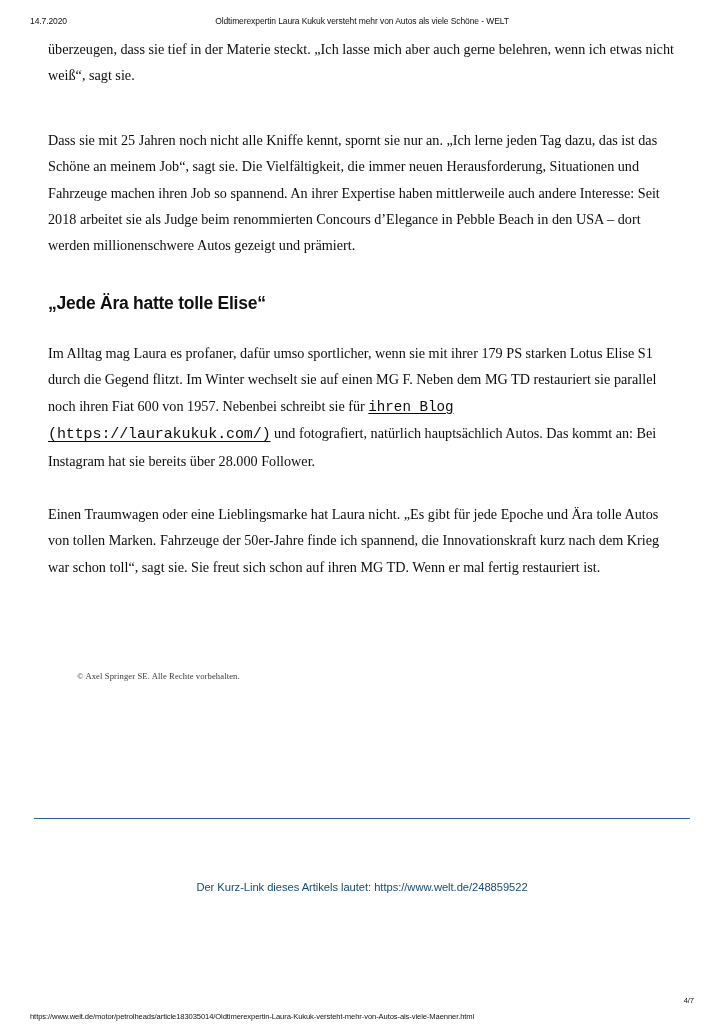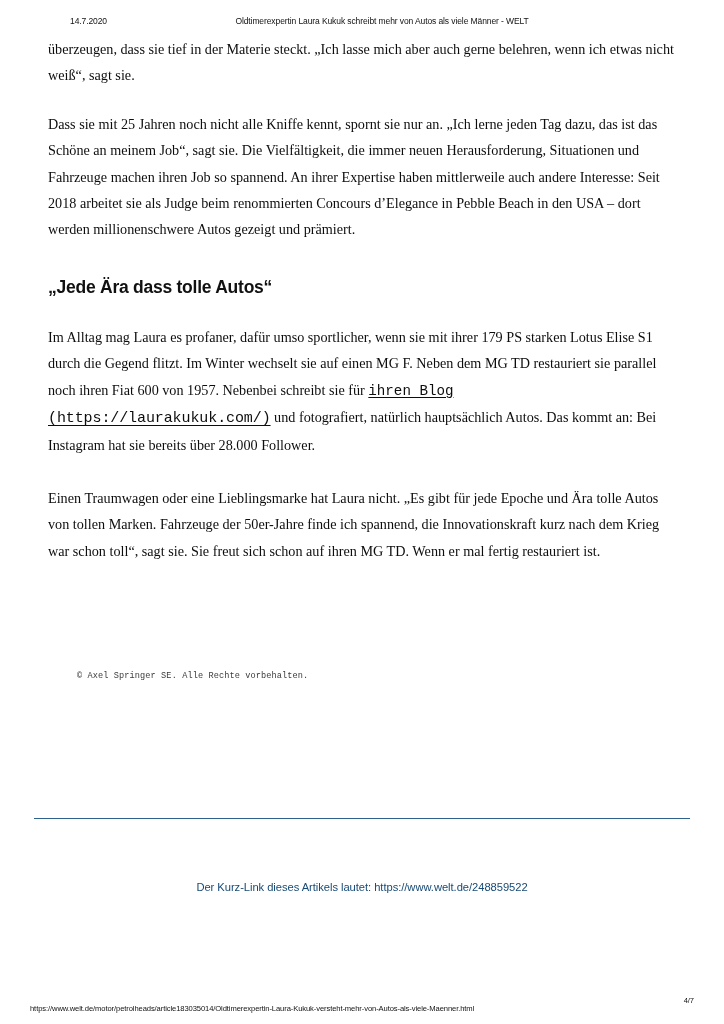--- a/index.html
+++ b/index.html
@@ -20,21 +20,20 @@
   .print-header {
     position: absolute;
     top: 16px;
     left: 30px;
     right: 30px;
     height: 14px;
     font-family: "Liberation Sans", sans-serif;
     font-size: 8.5px;
     color: #111111;
     letter-spacing: -0.1px;
-    margin-left: 40px;
   }
   .print-header .date {
     position: absolute;
     left: 0;
     top: 0;
     white-space: nowrap;
   }
   .print-header .doc-title {
     position: absolute;
     left: 0;
@@ -54,21 +53,21 @@
   .para {
     font-family: "Liberation Serif", serif;
     font-size: 14.2px;
     line-height: 26.4px;
     color: #0d0d0d;
     margin: 0 0 26px 0;
     text-align: left;
     hyphens: none;
   }
   .para.tight {
-    margin-bottom: 22px;
+    margin-bottom: 38px;
   }
 
   .subhead {
     font-family: "Liberation Sans", sans-serif;
     font-weight: bold;
     font-size: 17.5px;
     letter-spacing: -0.25px;
     color: #111111;
     margin: 34px 0 26px 0;
   }
@@ -87,21 +86,21 @@
     text-decoration: underline;
     text-underline-offset: 3px;
     color: #0d0d0d;
   }
 
   
   .copyright {
     position: absolute;
     top: 671px;
     left: 77px;
-    font-family: Liberation Mono, monospace;
+    font-family: Liberation Serif, serif;
     font-size: 8.6px;
     color: #3a3a3a;
     letter-spacing: 0.1px;
     text-align: right;
   }
 
   
   .promo {
     position: absolute;
     top: 818px;
@@ -142,45 +141,45 @@
     right: 30px;
     height: 12px;
     font-family: "Liberation Sans", sans-serif;
     font-size: 7.6px;
     color: #111111;
     letter-spacing: -0.1px;
   }
   .print-footer .src-url {
     position: absolute;
     left: 0;
-    top: 8px;
+    top: 16px;
     white-space: nowrap;
   }
   .print-footer .page-num {
     position: absolute;
     right: 0;
     top: 0;
     white-space: nowrap;
   }
 </style>
 </head>
 <body>
 
 <div class="print-header">
   <span class="date">14.7.2020</span>
-  <span class="doc-title">Oldtimerexpertin Laura Kukuk schreibt mehr von Autos als viele Männer - WELT</span>
+  <span class="doc-title">Oldtimerexpertin Laura Kukuk versteht mehr von Autos als viele Schöne - WELT</span>
 </div>
 
 <div class="article">
 
   <p class="para tight">überzeugen, dass sie tief in der Materie steckt. „Ich lasse mich aber auch gerne belehren, wenn ich etwas nicht weiß“, sagt sie.</p>
 
   <p class="para">Dass sie mit 25 Jahren noch nicht alle Kniffe kennt, spornt sie nur an. „Ich lerne jeden Tag dazu, das ist das Schöne an meinem Job“, sagt sie. Die Vielfältigkeit, die immer neuen Herausforderung, Situationen und Fahrzeuge machen ihren Job so spannend. An ihrer Expertise haben mittlerweile auch andere Interesse: Seit 2018 arbeitet sie als Judge beim renommierten Concours d’Elegance in Pebble Beach in den USA – dort werden millionenschwere Autos gezeigt und prämiert.</p>
 
-  <h2 class="subhead">„Jede Ära dass tolle Autos“</h2>
+  <h2 class="subhead">„Jede Ära hatte tolle Elise“</h2>
 
   <p class="para"><span>Im Alltag mag Laura es profaner, dafür umso sportlicher, wenn sie mit ihrer 179 PS starken Lotus Elise S1 durch die Gegend flitzt. Im Winter wechselt sie auf einen MG F. Neben dem MG TD restauriert sie parallel noch ihren Fiat 600 von 1957. Nebenbei schreibt sie für </span><a class="inline-link" href="#">ihren Blog</a><span> </span><span class="url-mono">(https://laurakukuk.com/)</span><span> und fotografiert, natürlich hauptsächlich Autos. Das kommt an: Bei Instagram hat sie bereits über 28.000 Follower.</span></p>
 
   <p class="para">Einen Traumwagen oder eine Lieblingsmarke hat Laura nicht. „Es gibt für jede Epoche und Ära tolle Autos von tollen Marken. Fahrzeuge der 50er-Jahre finde ich spannend, die Innovationskraft kurz nach dem Krieg war schon toll“, sagt sie. Sie freut sich schon auf ihren MG TD. Wenn er mal fertig restauriert ist.</p>
 
 </div>
 
 <div class="copyright">© Axel Springer SE. Alle Rechte vorbehalten.</div>
 
 <div class="promo">

